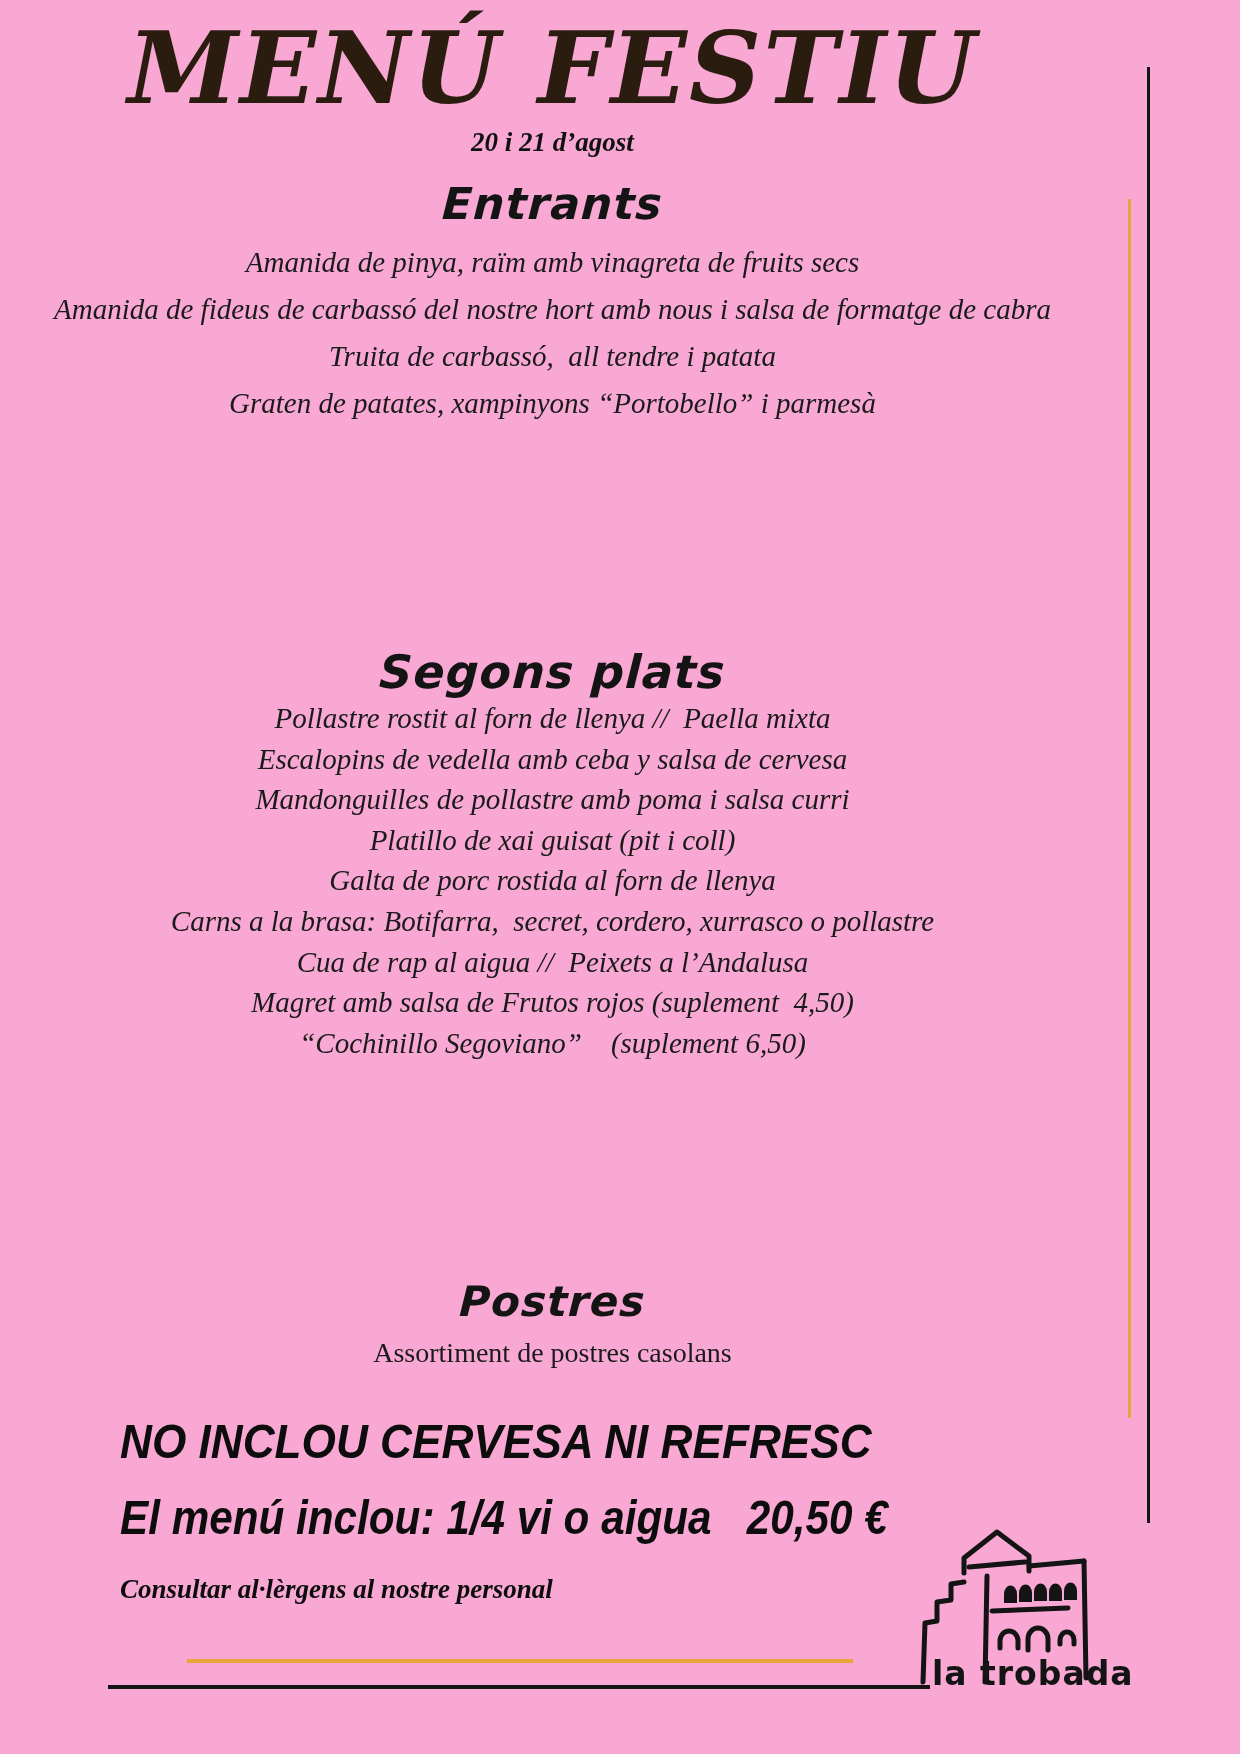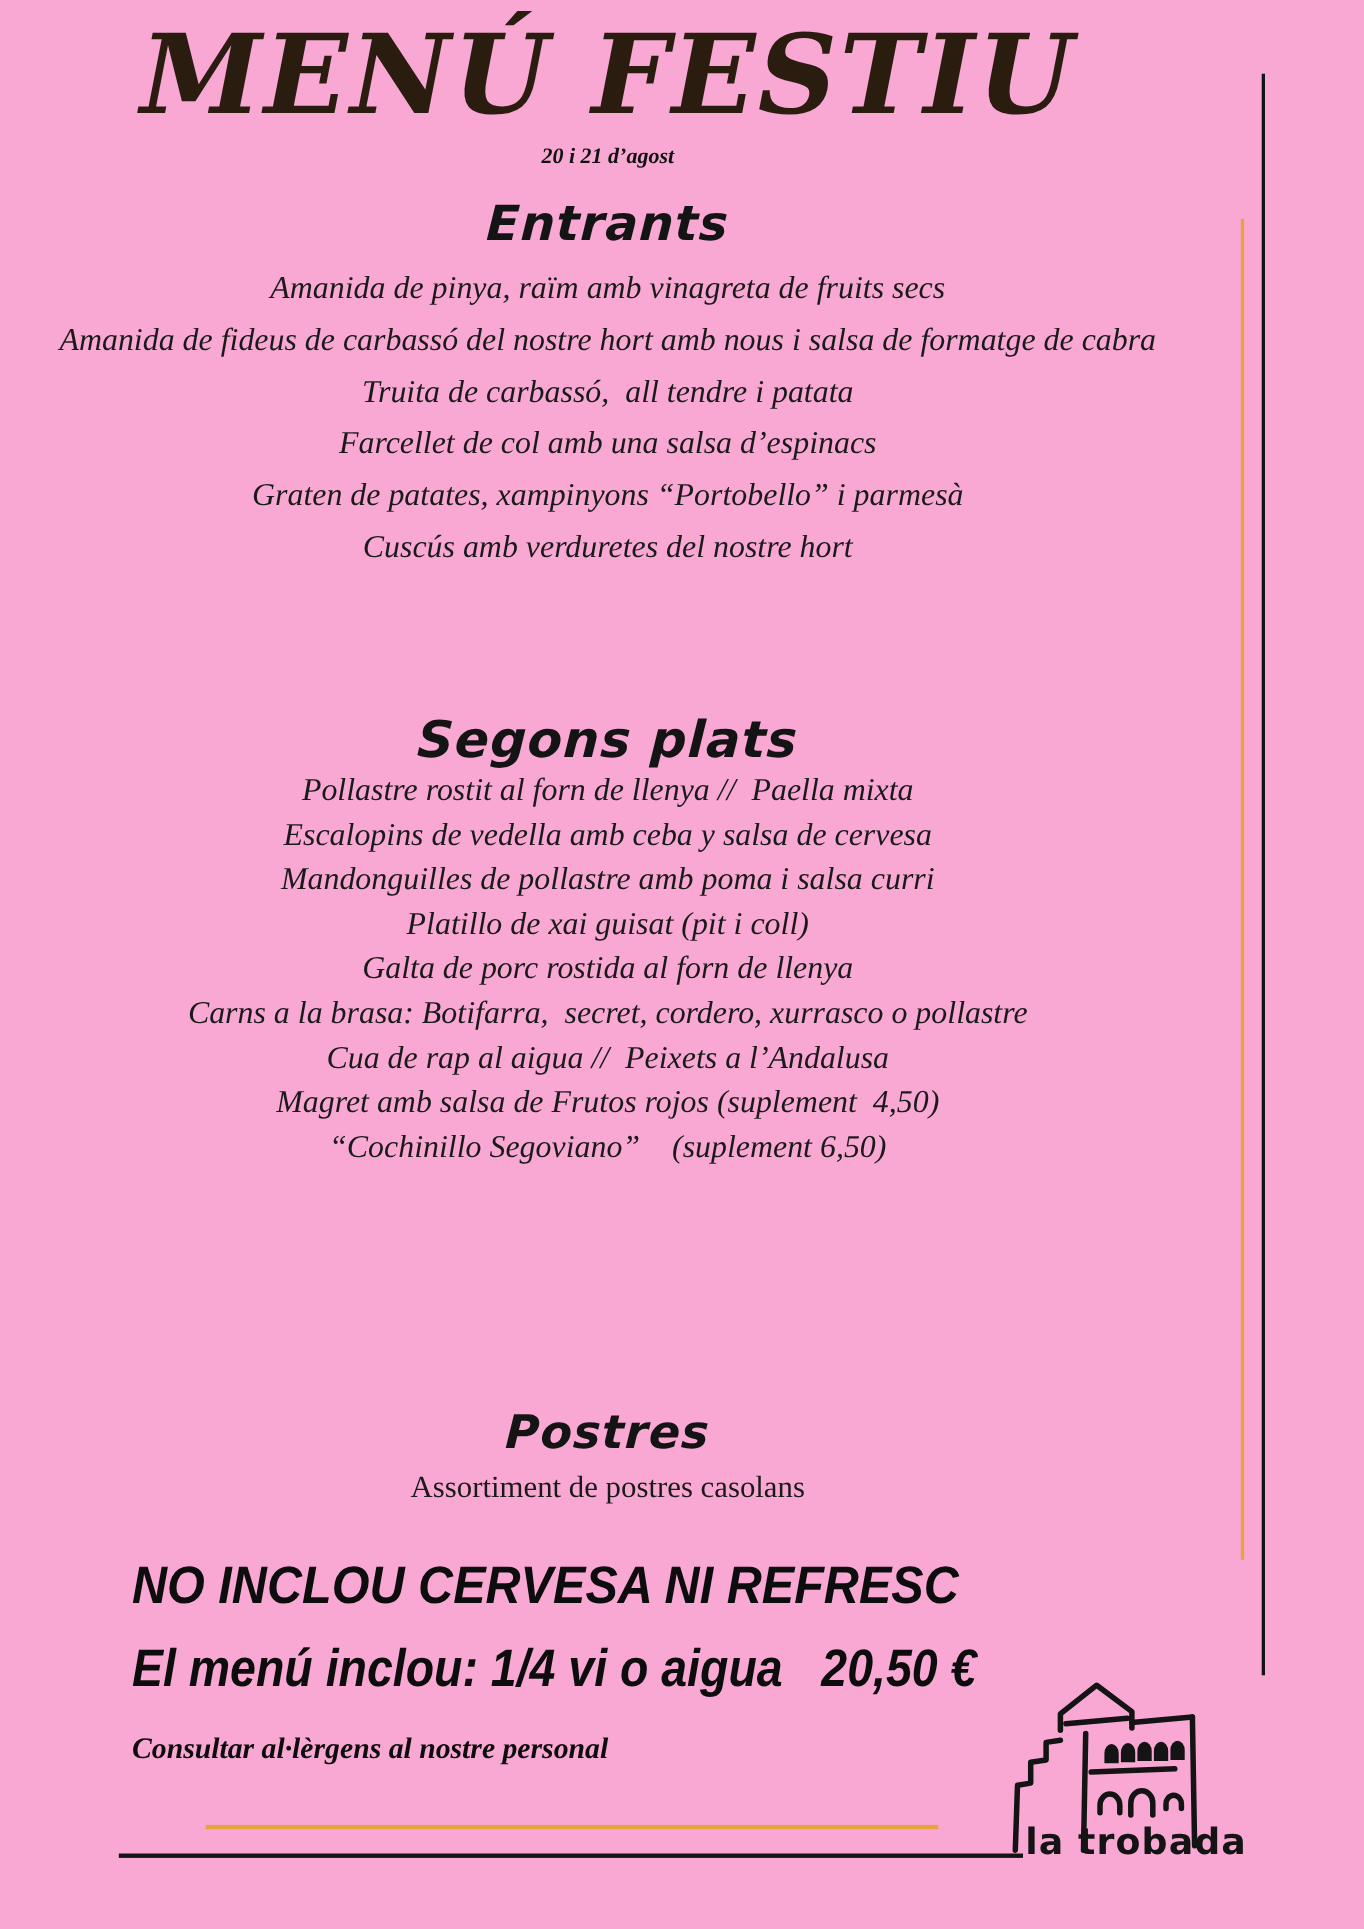--- a/index.html
+++ b/index.html
@@ -9,21 +9,21 @@
   }
   .center-block { position:absolute; left:30px; width:1045px; text-align:center; }
 
   .title {
     top:12px; margin:0;
     font-family:"DejaVu Serif", serif; font-style:italic; font-weight:700;
     font-size:100px; line-height:112px; letter-spacing:2px; color:#2b1c10;
   }
   .subtitle {
     top:124px; font-style:italic; font-weight:700;
-    font-size:20px; line-height:36px; color:#111111;
+    font-size:27px; line-height:36px; color:#111111;
   }
   .script-heading {
     margin:0; font-family:"DejaVu Sans", sans-serif;
     font-style:italic; font-weight:700; color:#141414;
     transform:skewX(-3deg); letter-spacing:1px;
   }
   #h-entrants { top:176px; font-size:44px; line-height:56px; }
   #h-segons   { top:643px; font-size:46px; line-height:58px; }
   #h-postres  { top:1274px; font-size:42px; line-height:56px; }
 
@@ -66,23 +66,21 @@
 <div class="page">
 
   <h1 class="center-block title">MENÚ FESTIU</h1>
   <div class="center-block subtitle">20 i 21 d’agost</div>
 
   <h2 id="h-entrants" class="center-block script-heading">Entrants</h2>
   <div id="list-entrants" class="center-block menu-list">
     <div class="menu-item">Amanida de pinya, raïm amb vinagreta de fruits secs</div>
     <div class="menu-item">Amanida de fideus de carbassó del nostre hort amb nous i salsa de formatge de cabra</div>
     <div class="menu-item">Truita de carbassó,  all tendre i patata</div>
-    <div class="menu-item">Farcellet de col amb una salsa d’espinacs</div>
     <div class="menu-item">Graten de patates, xampinyons “Portobello” i parmesà</div>
-    <div class="menu-item">Cuscús amb verduretes del nostre hort</div>
   </div>
 
   <h2 id="h-segons" class="center-block script-heading">Segons plats</h2>
   <div id="list-segons" class="center-block menu-list">
     <div class="menu-item">Pollastre rostit al forn de llenya //  Paella mixta</div>
     <div class="menu-item">Escalopins de vedella amb ceba y salsa de cervesa</div>
     <div class="menu-item">Mandonguilles de pollastre amb poma i salsa curri</div>
     <div class="menu-item">Platillo de xai guisat (pit i coll)</div>
     <div class="menu-item">Galta de porc rostida al forn de llenya</div>
     <div class="menu-item">Carns a la brasa: Botifarra,  secret, cordero, xurrasco o pollastre</div>

